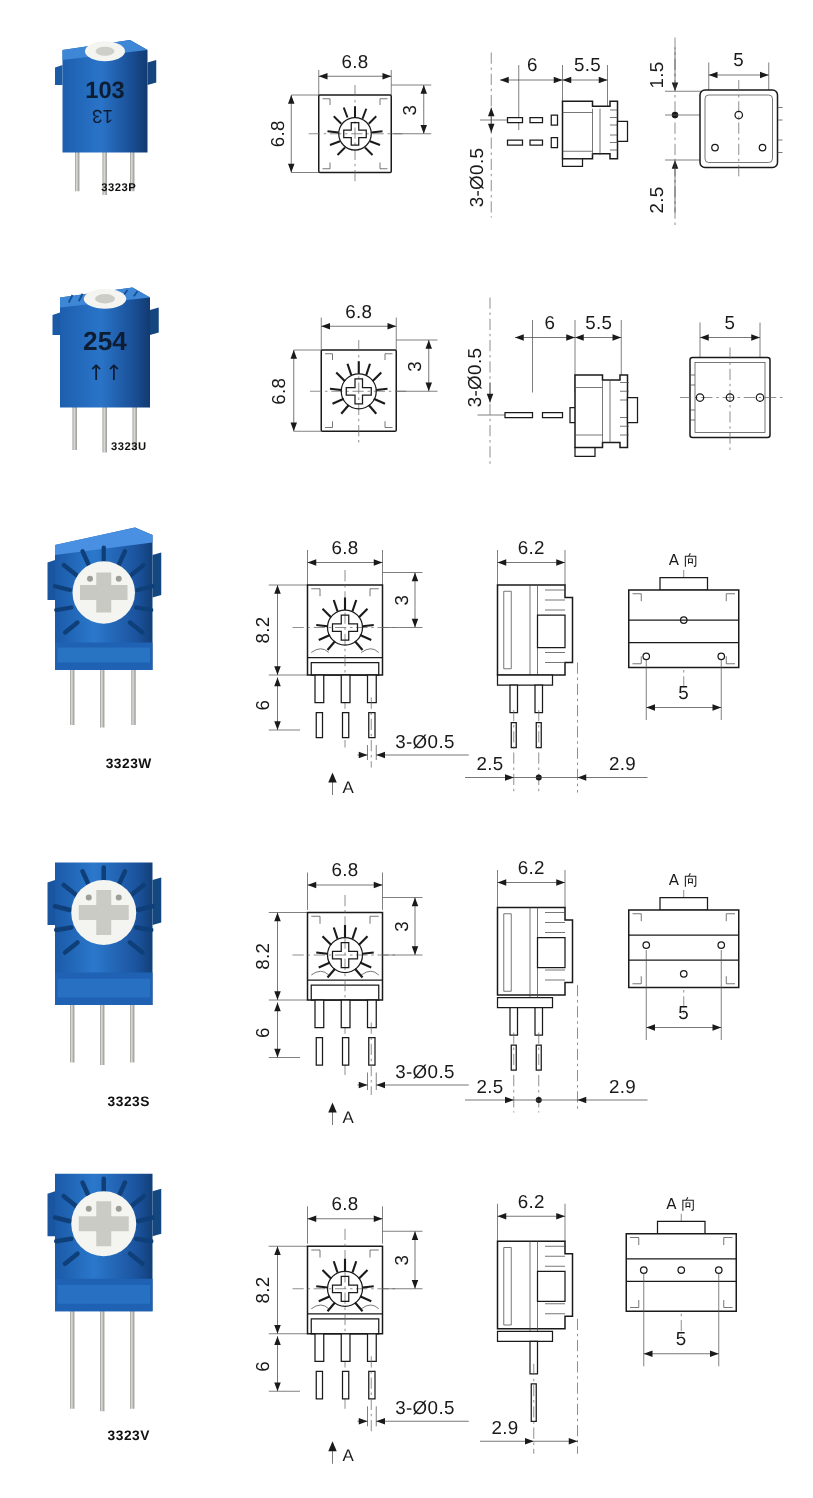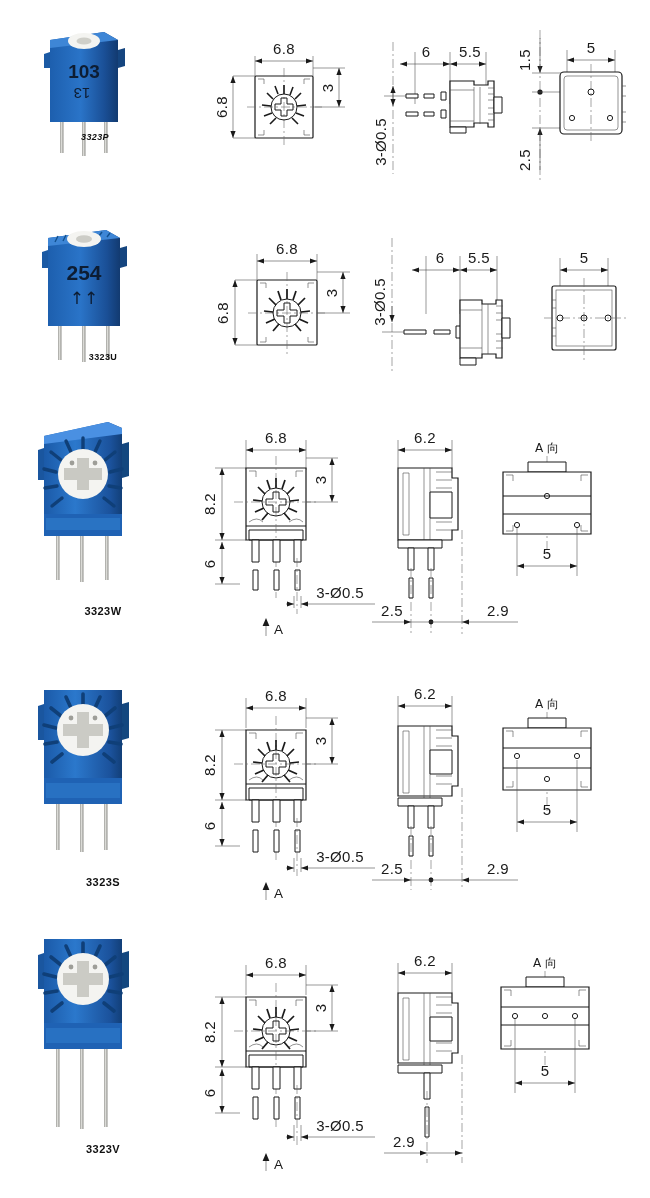--- a/index.html
+++ b/index.html
@@ -68,21 +68,21 @@
       <path d="M50,30 L104,22 L118,30 L50,38 Z" fill="#3e86d6"></path>
       <path d="M44,44 L50,42 L50,58 L44,58 Z" fill="#1b5aa4"></path>
       <path d="M118,40 L125,38 L125,56 L118,58 Z" fill="#15457f"></path>
 
       <ellipse cx="84" cy="31" rx="16" ry="8" fill="#f4f4f1"></ellipse>
       <ellipse cx="84" cy="31" rx="7.5" ry="3.6" fill="#cfcfc9"></ellipse>
 
       <text x="84" y="68" text-anchor="middle" style="font-family:'Liberation Sans',sans-serif;font-size:19px;fill:#0d1d33;font-weight:600;">103</text>
       <text x="82" y="88" text-anchor="middle" style="font-family:'Liberation Sans',sans-serif;font-size:15px;fill:#0d1d33;transform:rotate(180deg);transform-origin:82px 83px;">13</text>
     </svg>
-    <div class="part-label" style="top:132px;font-style:italic;">3323P</div>
+    <div class="part-label" style="top:145px;">3323P</div>
   </div>
 
   <svg class="row" style="left:200px; top:28px;" width="170" height="150">
 
     <line class="ext" x1="55" y1="28" x2="55" y2="48"></line>
     <line class="ext" x1="113" y1="28" x2="113" y2="48"></line>
     <line class="thin" x1="55" y1="33" x2="113" y2="33"></line>
     <path d="M55,33 l7,-2.6 v5.2 z M113,33 l-7,-2.6 v5.2 z" fill="#1a1a1a"></path>
     <text class="dimtxt" x="84" y="26" text-anchor="middle">6.8</text>
 

